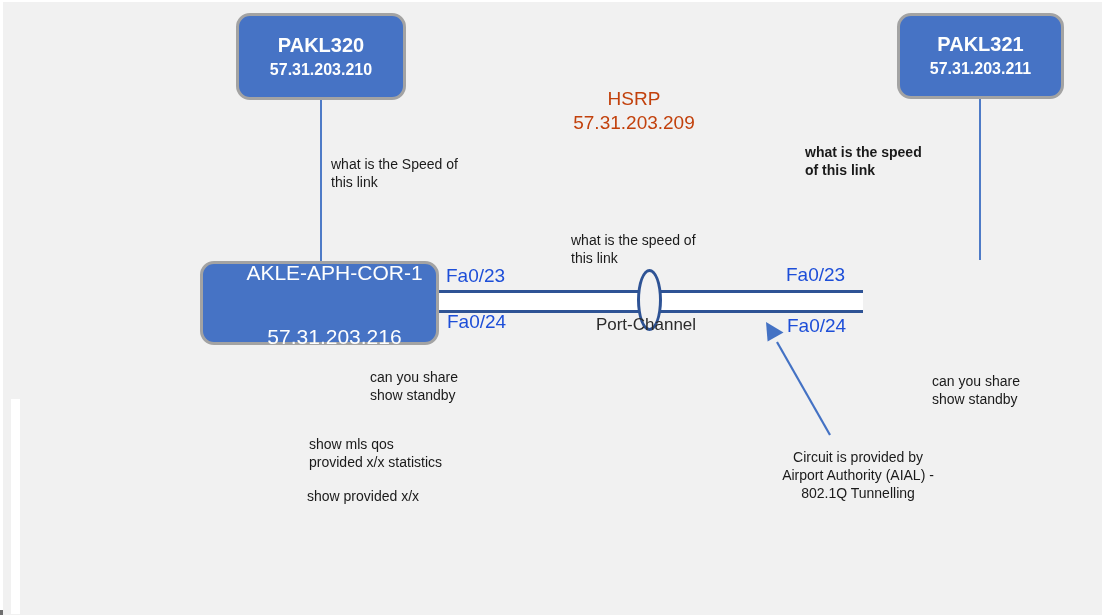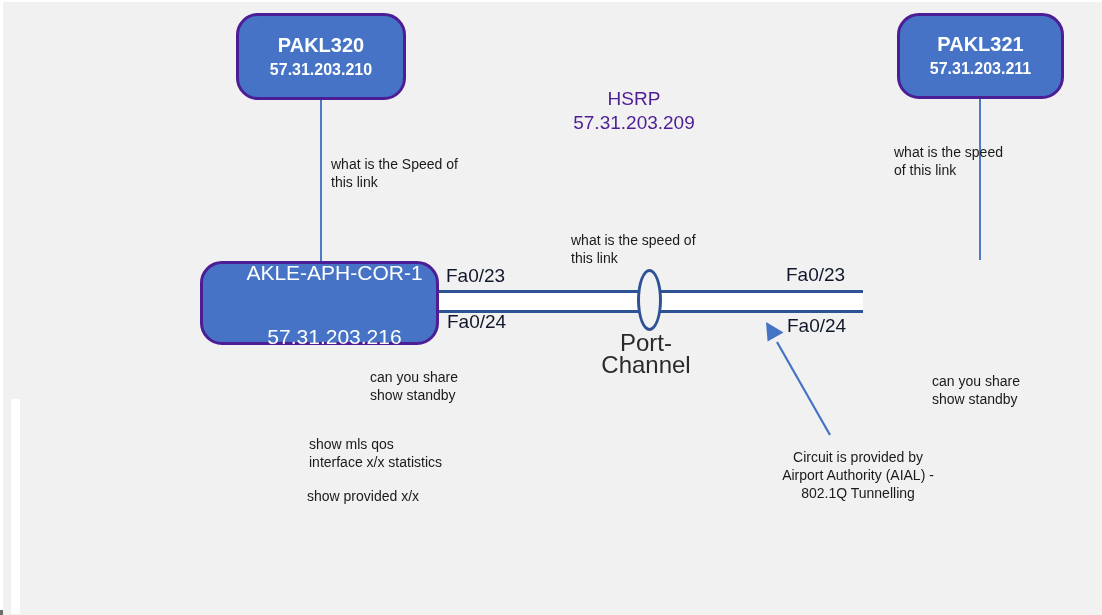--- a/index.html
+++ b/index.html
@@ -17,22 +17,22 @@
   }
   #canvas {
     position: absolute;
     left: 3px; top: 2px;
     width: 1099px; height: 613px;
     background: #F1F1F1;
   }
   .node {
     position: absolute;
     background: #4673C5;
-    border: 3px solid #4c1d95;
-    border-radius: 22px;
+    border: 3px solid #a3a3a3;
+    border-radius: 14px;
     color: #FDFEFE;
     display: flex;
     flex-direction: column;
     justify-content: center;
     align-items: center;
     text-align: center;
   }
   .node .name  { font-weight: 700; font-size: 20px; line-height: 25px; white-space: nowrap; }
   .node .ip    { font-weight: 700; font-size: 16px; line-height: 23px; white-space: nowrap; text-align: center; }
   .node.core .name { font-weight: 400; font-size: 21px; line-height: 28px; }
@@ -64,40 +64,40 @@
     width: 25px; height: 62px;
     background: #F2F2F2;
     border: 3px solid #2E5395;
     border-radius: 50%;
   }
 
   .label {
     position: absolute;
     color: #1F1F1F;
   }
-  .port-label { font-size: 19px; line-height: 22px; color: #0f172a; }
+  .port-label { font-size: 19px; line-height: 22px; color: #1d4ed8; }
   #label-fa23-left  { left: 443px; top: 263px; }
   #label-fa24-left  { left: 444px; top: 309px; }
   #label-fa23-right { left: 783px; top: 262px; }
   #label-fa24-right { left: 784px; top: 313px; }
 
   #label-port-channel {
-    left: 586px; top: 330px; width: 114px;
-    font-size: 24px; line-height: 22px;
+    left: 586px; top: 312px; width: 114px;
+    font-size: 17px; line-height: 22px;
     color: #2B2B2B; text-align: center;
   }
   #hsrp-block {
     left: 551px; top: 85px; width: 160px;
     font-size: 19px; line-height: 24px;
-    color: #4c1d95; text-align: center;
+    color: #c2410c; text-align: center;
   }
   .ann { font-size: 14px; line-height: 18px; color: #1A1A1A; white-space: pre-line; }
   #ann-speed-left  { left: 328px; top: 153px; }
   #ann-speed-mid   { left: 568px; top: 229px; }
-  #ann-speed-right { left: 891px; top: 141px; }
+  #ann-speed-right { left: 802px; top: 141px; font-weight: bold; }
   #ann-share-left  { left: 367px; top: 366px; }
   #ann-share-right { left: 929px; top: 370px; }
   #ann-qos         { left: 306px; top: 433px; }
   #ann-show-int    { left: 304px; top: 485px; }
   #ann-circuit     { left: 745px; top: 446px; width: 220px; text-align: center; }
 
   #arrow-svg {
     position: absolute;
     left: 750px; top: 310px;
     width: 90px; height: 130px;
@@ -156,21 +156,21 @@
 this link</div>
     <div class="label ann" id="ann-speed-mid">what is the speed of
 this link</div>
     <div class="label ann" id="ann-speed-right">what is the speed
 of this link</div>
     <div class="label ann" id="ann-share-left">can you share
 show standby</div>
     <div class="label ann" id="ann-share-right">can you share
 show standby</div>
     <div class="label ann" id="ann-qos">show mls qos
-interface x/x statistics</div>
+provided x/x statistics</div>
     <div class="label ann" id="ann-show-int">show provided x/x</div>
     <div class="label ann" id="ann-circuit">Circuit is provided by
 Airport Authority (AIAL) -
 802.1Q Tunnelling</div>
 
     <svg id="arrow-svg" viewBox="0 0 90 130">
       <line x1="77" y1="123" x2="24" y2="30" stroke="#4472C4" stroke-width="2.2"></line>
       <polygon points="13,10 14.6,29.5 30.5,20.4" fill="#4472C4"></polygon>
     </svg>
 

